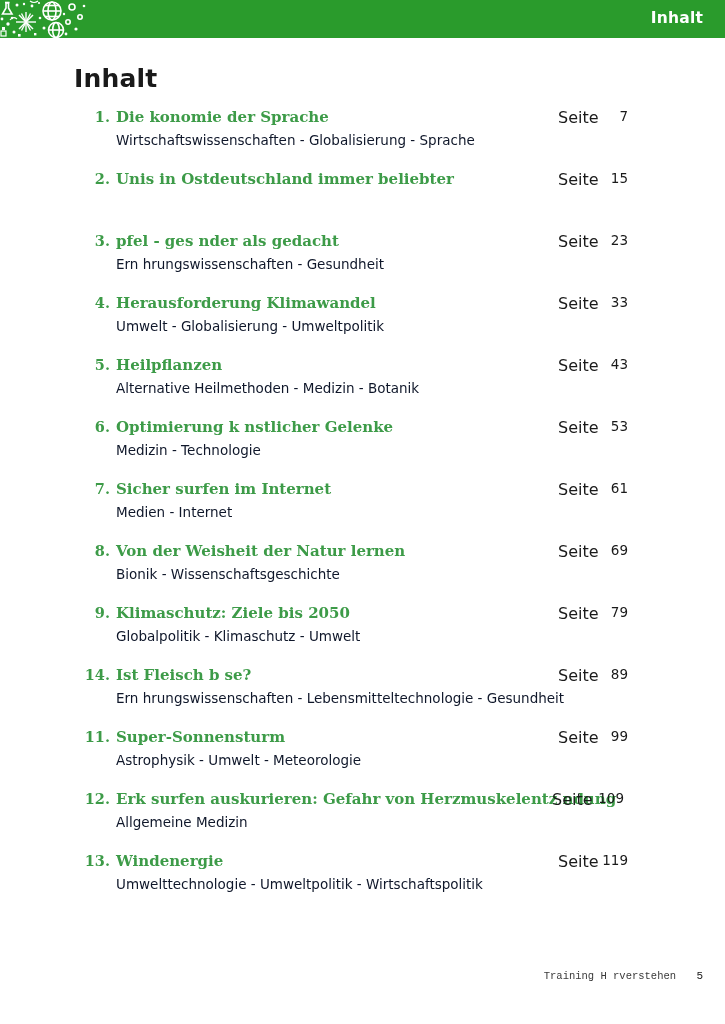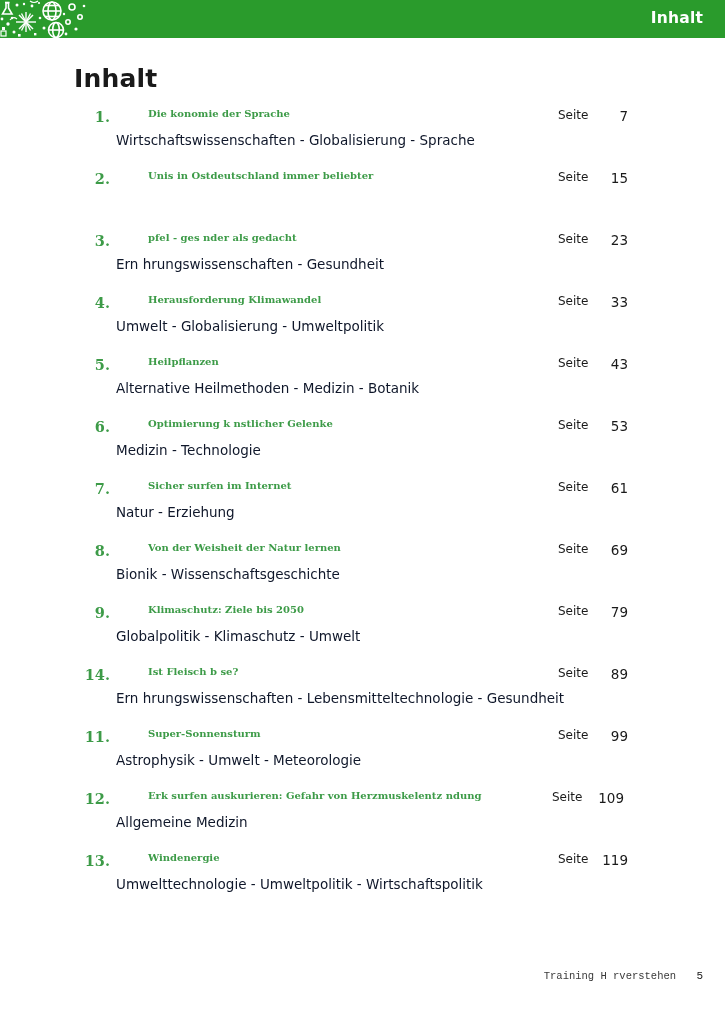--- a/index.html
+++ b/index.html
@@ -77,31 +77,30 @@
     text-align: right;
     color: #3d9b48;
     font-size: 14.5px;
     font-weight: bold;
     font-family: "DejaVu Serif", serif;
   }
   .entry-title {
     position: absolute;
     left: 116px;
     color: #3d9b48;
-    font-size: 10px;
+    font-size: 15px;
     font-weight: bold;
     white-space: nowrap;
     font-family: "DejaVu Serif", serif;
-    margin-left: 32px;
   }
   .entry-seite {
     position: absolute;
     left: 558px;
     color: #1a1a1a;
-    font-size: 12px;
+    font-size: 16px;
     font-family: "DejaVu Sans", sans-serif;
   }
   .entry-page {
     position: absolute;
     left: 588px;
     width: 40px;
     text-align: right;
     color: #1a1a1a;
     font-size: 13.5px;
     font-family: "DejaVu Sans", sans-serif;
@@ -259,21 +258,21 @@
     <div class="entry-sub">Medizin - Technologie</div>
   </div>
 
   <div class="toc-entry">
     <div class="entry-main">
       <span class="entry-num">7.</span>
       <span class="entry-title">Sicher surfen im Internet</span>
       <span class="entry-seite">Seite</span>
       <span class="entry-page">61</span>
     </div>
-    <div class="entry-sub">Natur - Erziehung</div>
+    <div class="entry-sub">Medien - Internet</div>
   </div>
 
   <div class="toc-entry">
     <div class="entry-main">
       <span class="entry-num">8.</span>
       <span class="entry-title">Von der Weisheit der Natur lernen</span>
       <span class="entry-seite">Seite</span>
       <span class="entry-page">69</span>
     </div>
     <div class="entry-sub">Bionik - Wissenschaftsgeschichte</div>

